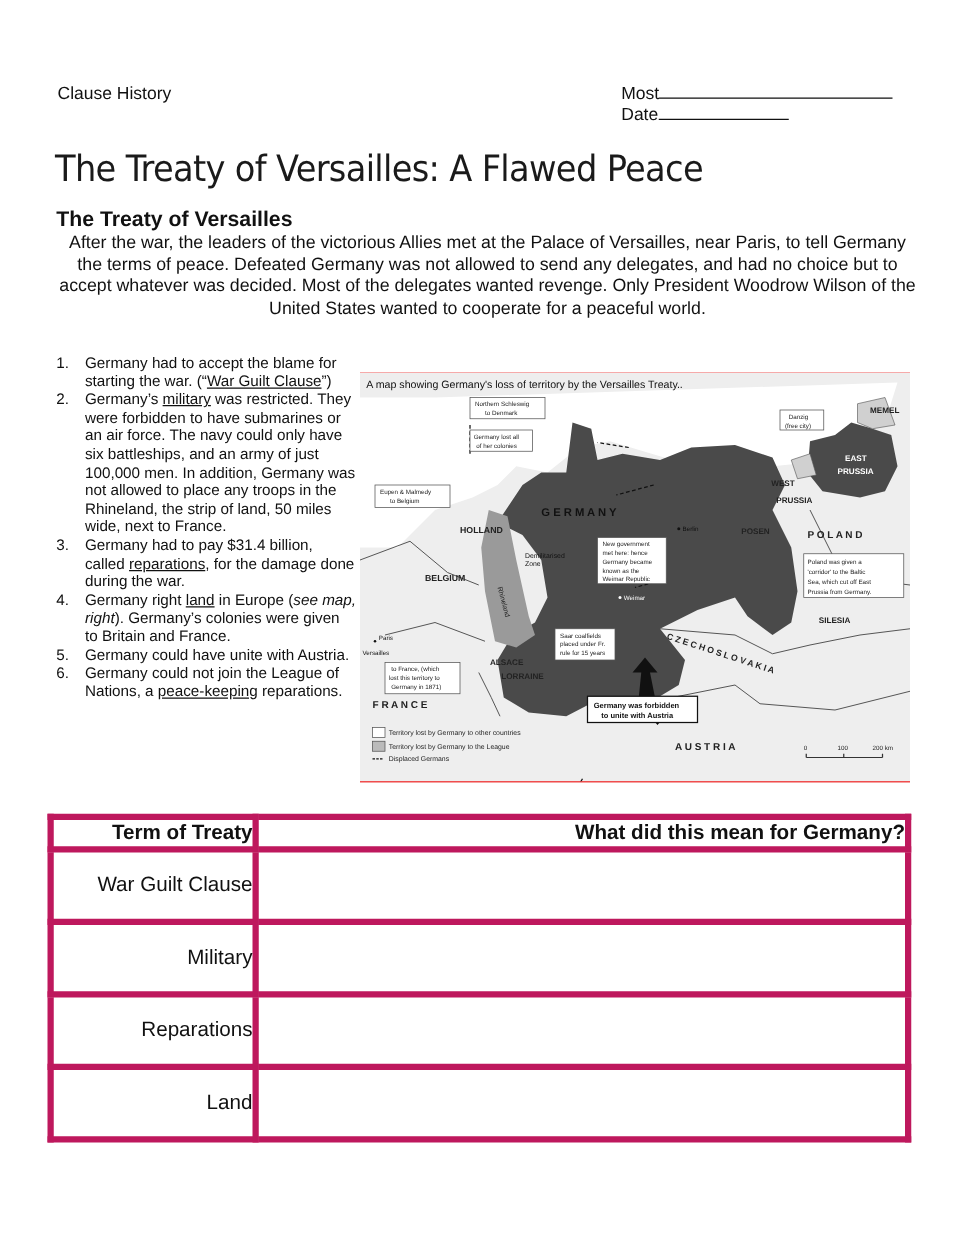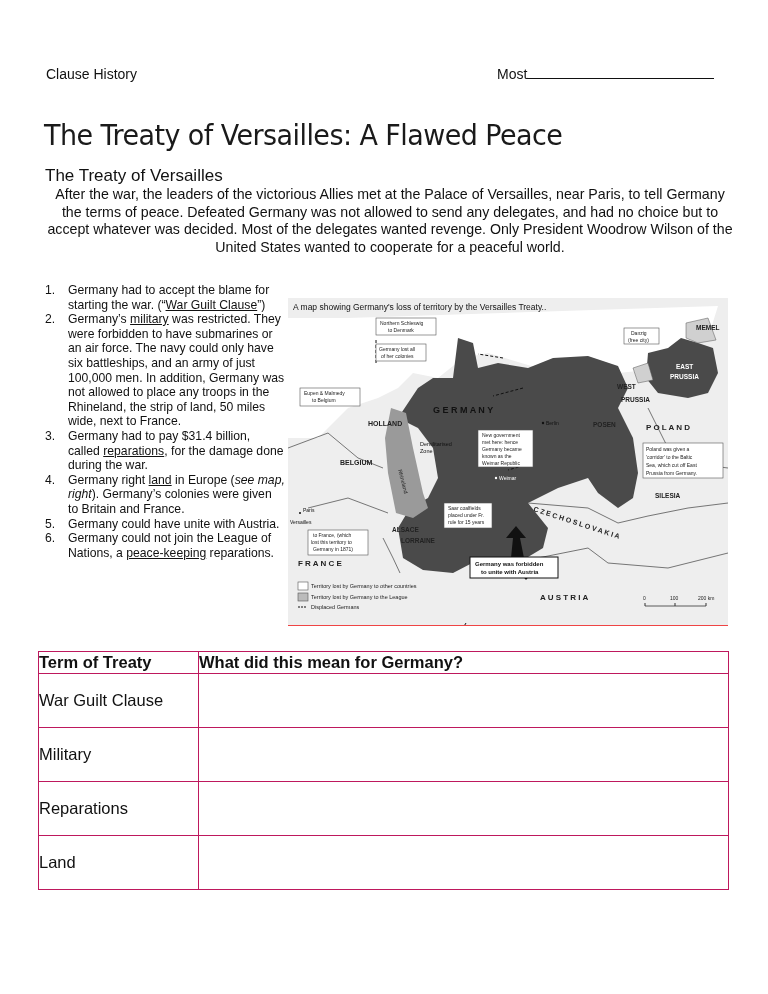--- a/index.html
+++ b/index.html
@@ -4,42 +4,43 @@
 <style>
   html, body { margin:0; padding:0; background:#ffffff; }
   body { width:768px; height:994px; position:relative; overflow:hidden;
          font-family:"Liberation Sans", sans-serif; color:#111; }
   .abs { position:absolute; }
   .hdr-left { left:46px; top:66px; font-size:14px; }
   .hdr-right { left:497px; top:66px; font-size:14px; line-height:17px; }
   .blank { display:inline-block; border-bottom:1.5px solid #111; vertical-align:baseline; height:12px; }
   .title { left:44px; top:118px; font-family:"DejaVu Sans", sans-serif; font-weight:normal;
            font-size:29px; letter-spacing:-0.6px; color:#1a1a1a; transform:scaleX(0.93); transform-origin:left; white-space:nowrap; }
-  .h2 { font-weight:normal; font-size:17px; margin:0; }
+  .h2 { font-weight:bold; font-size:17px; margin:0; }
   .sec1 { left:45px; top:166px; width:690px; }
   .sec1 p { margin:0; font-size:14.2px; line-height:17.5px;text-align:center; }
   .sec2 { left:45px; top:280px; width:240px; }
   .terms { list-style:none; margin:3px 0 0 0; padding:0; font-size:12.2px; line-height:14.6px; }
   .terms li { position:relative; padding-left:23px; }
   .terms li .num { position:absolute; left:0; top:0; }
   u { text-decoration:underline; }
   .map { left:288px; top:298px; width:440px; height:328px; background:#ef4444; overflow:hidden; }
   .map svg { display:block; }
   table.tt { position:absolute; left:38px; top:651px; width:691px; border-collapse:collapse; }
-  table.tt th, table.tt td { border:1px solid #be185d; font-size:16.5px; text-align:left; }
+  table.tt th, table.tt td { border:5px solid #be185d; font-size:16.5px; text-align:right; }
   table.tt th { font-weight:bold; height:21px; padding:0; }
   table.tt td { height:53px; padding:0; }
   table.tt td.term { width:159px; }
 </style>
 </head>
 <body>
 
 <div class="abs hdr-left">Clause History</div>
 <div class="abs hdr-right">
   <div><span>Most</span><span class="blank" style="width:187px"></span></div>
+  <div><span>Date</span><span class="blank" style="width:104px"></span></div>
 </div>
 
 <div class="abs title">The Treaty of Versailles: A Flawed Peace</div>
 
 <div class="abs sec1">
   <h2 class="h2">The Treaty of Versailles</h2>
   <p>After the war, the leaders of the victorious Allies met at the Palace of Versailles, near Paris, to tell Germany the terms of peace.  Defeated Germany was not allowed to send any delegates, and had no choice but to accept whatever was decided. Most of the delegates wanted revenge. Only President Woodrow Wilson of the United States wanted to cooperate for a peaceful world.</p>
 </div>
 
 <div class="abs sec2">

